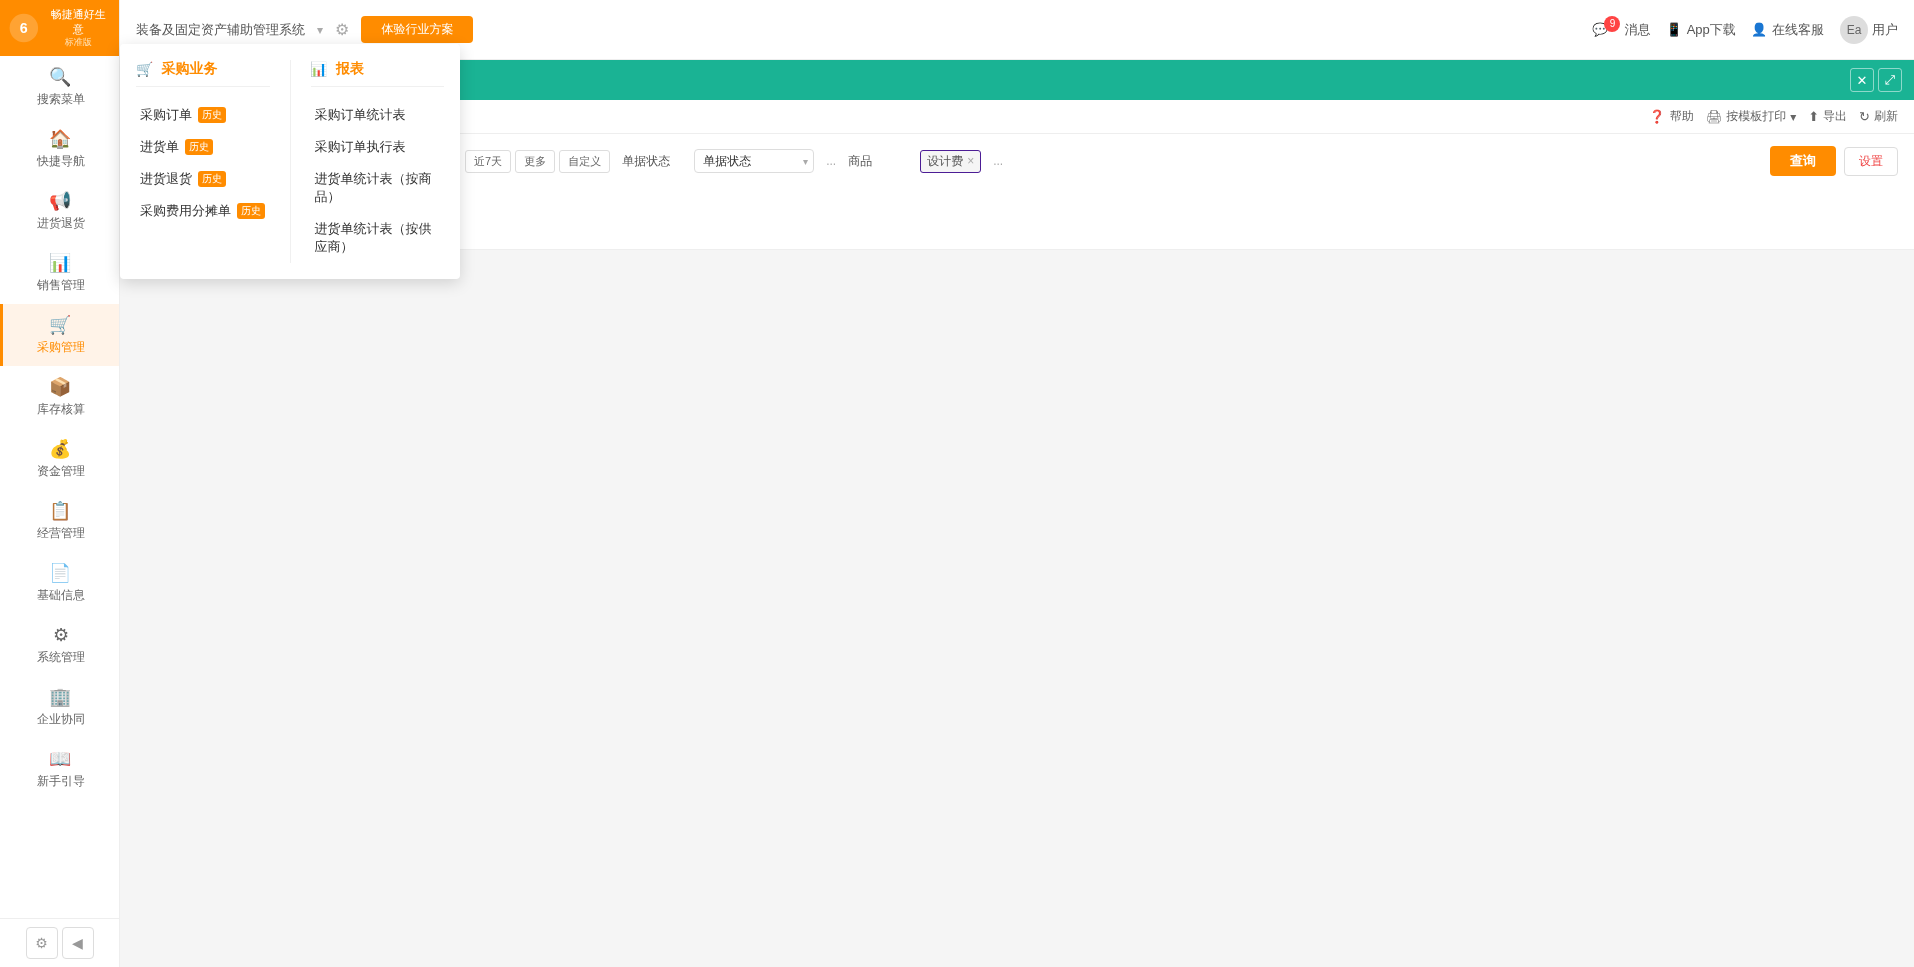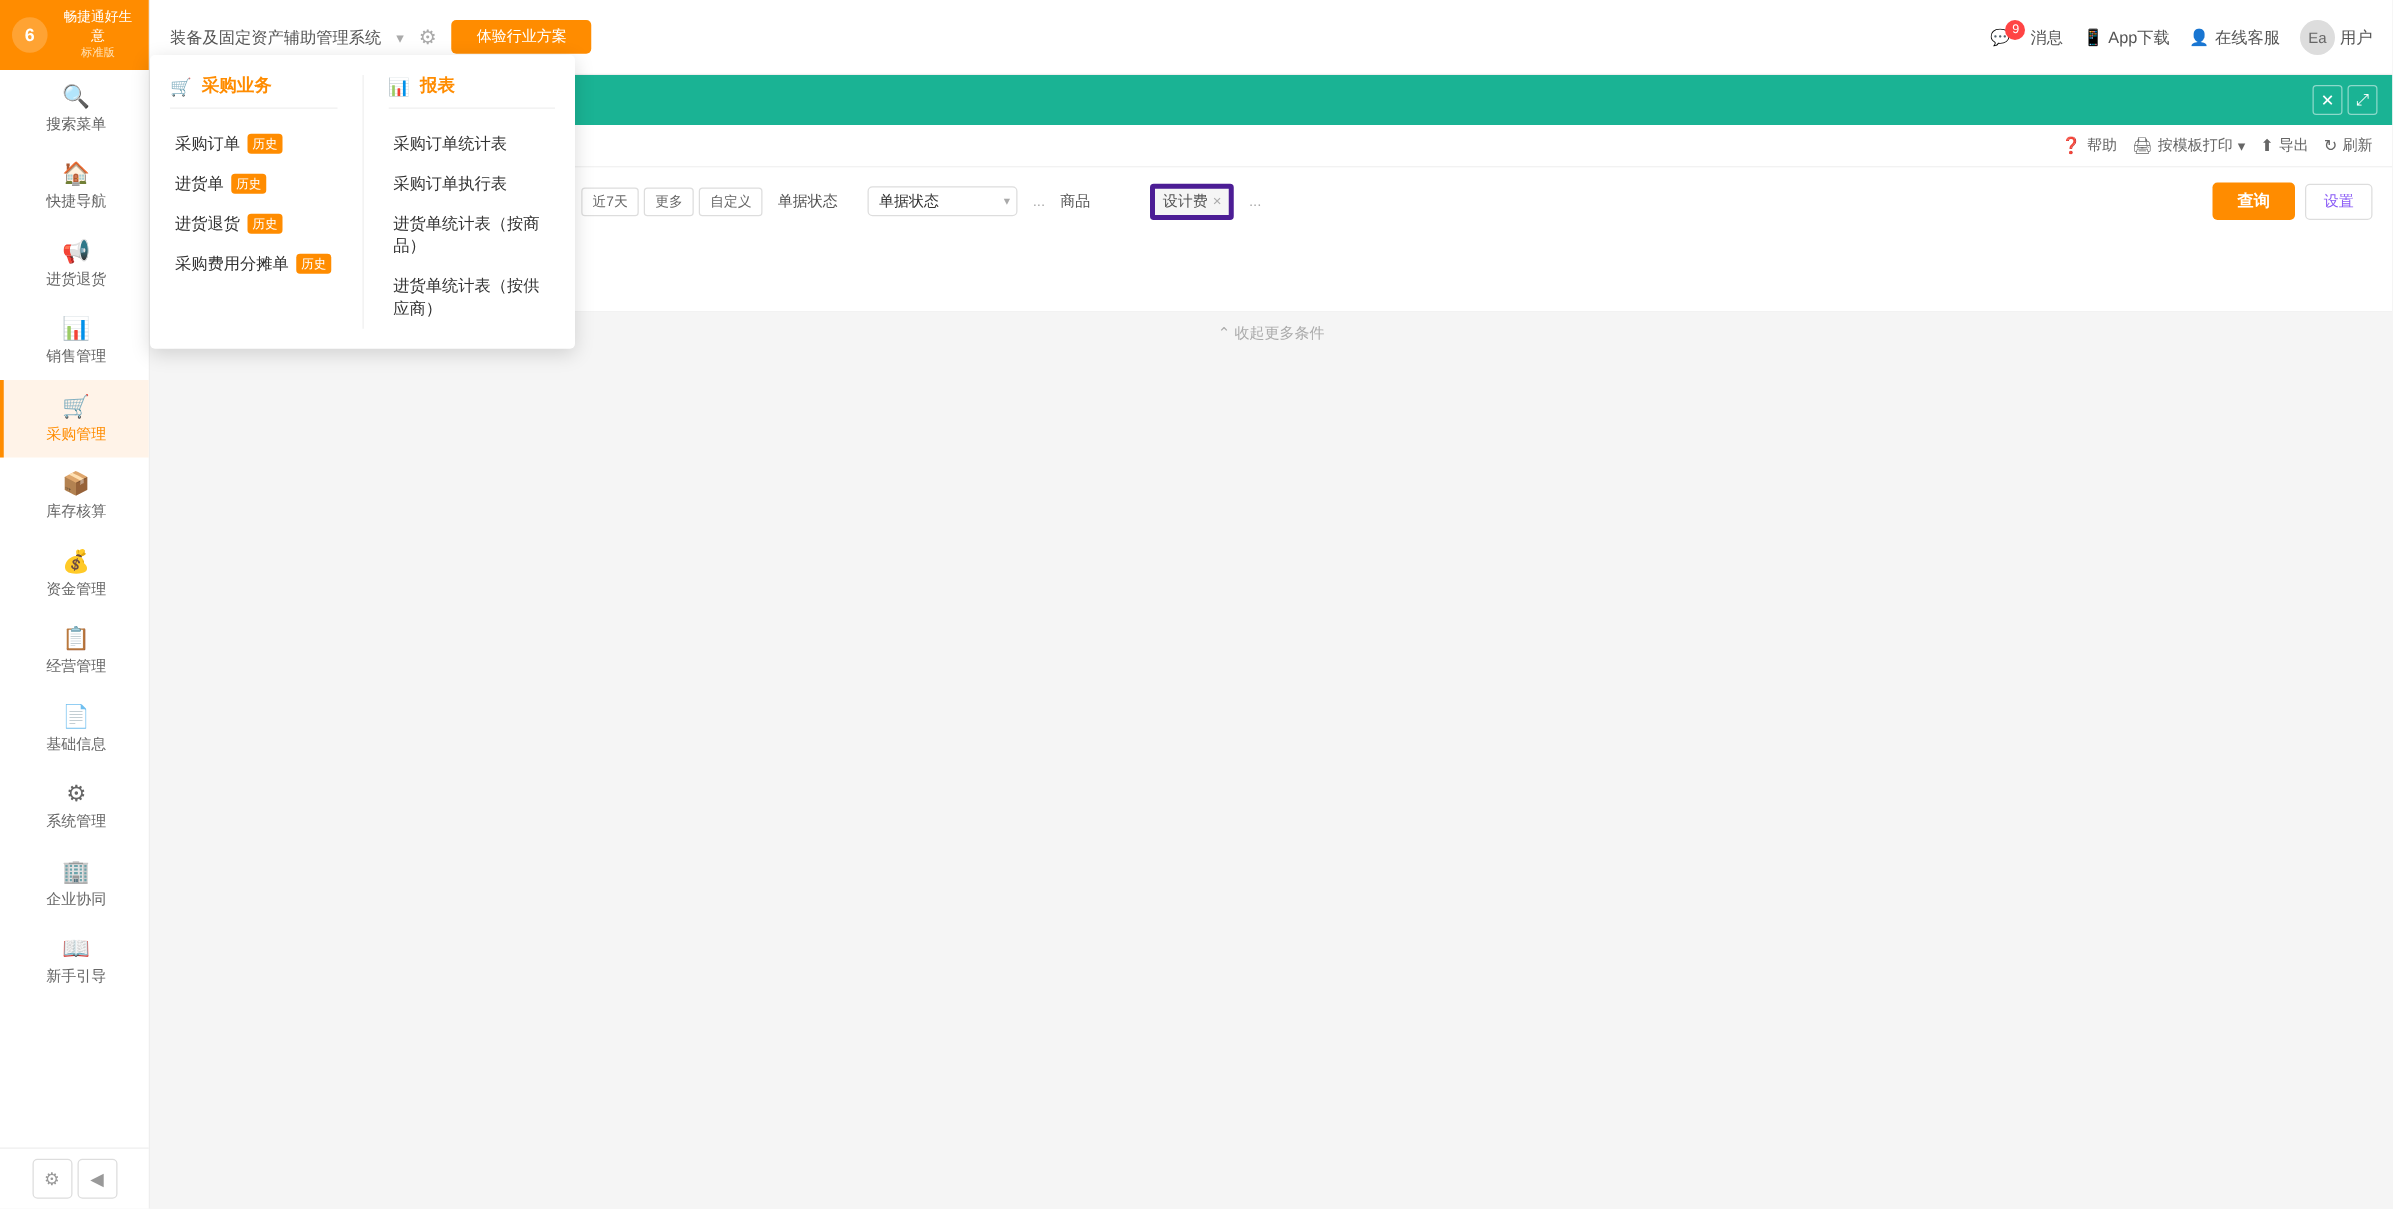--- a/index.html
+++ b/index.html
@@ -236,21 +236,21 @@
       top: 50%;
       transform: translateY(-50%);
       color: #aaa;
       font-size: 10px;
       pointer-events: none;
     }
     .filter-tag {
       display: inline-flex;
       align-items: center;
       background: #f5f5f5;
-      border: 4px solid #4c1d95;
+      border: 1px solid #4c1d95;
       border-radius: 3px;
       padding: 2px 6px;
       font-size: 12px;
       color: #555;
       gap: 4px;
     }
     .filter-tag-close { cursor: pointer; color: #aaa; }
     .filter-ellipsis { color: #aaa; font-size: 12px; cursor: pointer; }
     .filter-actions-right { margin-left: auto; display: flex; gap: 8px; align-items: center; }
     .btn-query {
@@ -262,21 +262,21 @@
       font-size: 13px;
       cursor: pointer;
       font-weight: bold;
     }
     .btn-settings {
       border: 1px solid #ddd;
       background: #fff;
       border-radius: 4px;
       padding: 5px 14px;
       font-size: 12px;
-      color: #8b5cf6;
+      color: #ef4444;
       cursor: pointer;
     }
 
     .toolbar-row {
       display: flex;
       align-items: center;
       gap: 12px;
       padding: 8px 16px;
       background: #fff;
       border-bottom: 1px solid #eee;
@@ -550,23 +550,20 @@
         <span class="filter-label">业务员</span>
         <span class="filter-ellipsis">...</span>
       </div>
 
       <div class="filter-row">
         <span class="filter-label">客户</span>
         <span class="filter-ellipsis">...</span>
       </div>
     </div>
 
-    <div class="collapse-bar">
-      <span>⌃ 收起更多条件</span>
-    </div>
 
   </div>
 </div>
 
 <div class="dropdown-menu">
 
   <div class="dropdown-col">
     <div class="dropdown-col-header">
       <span>🛒</span>
       <span>采购业务</span>

